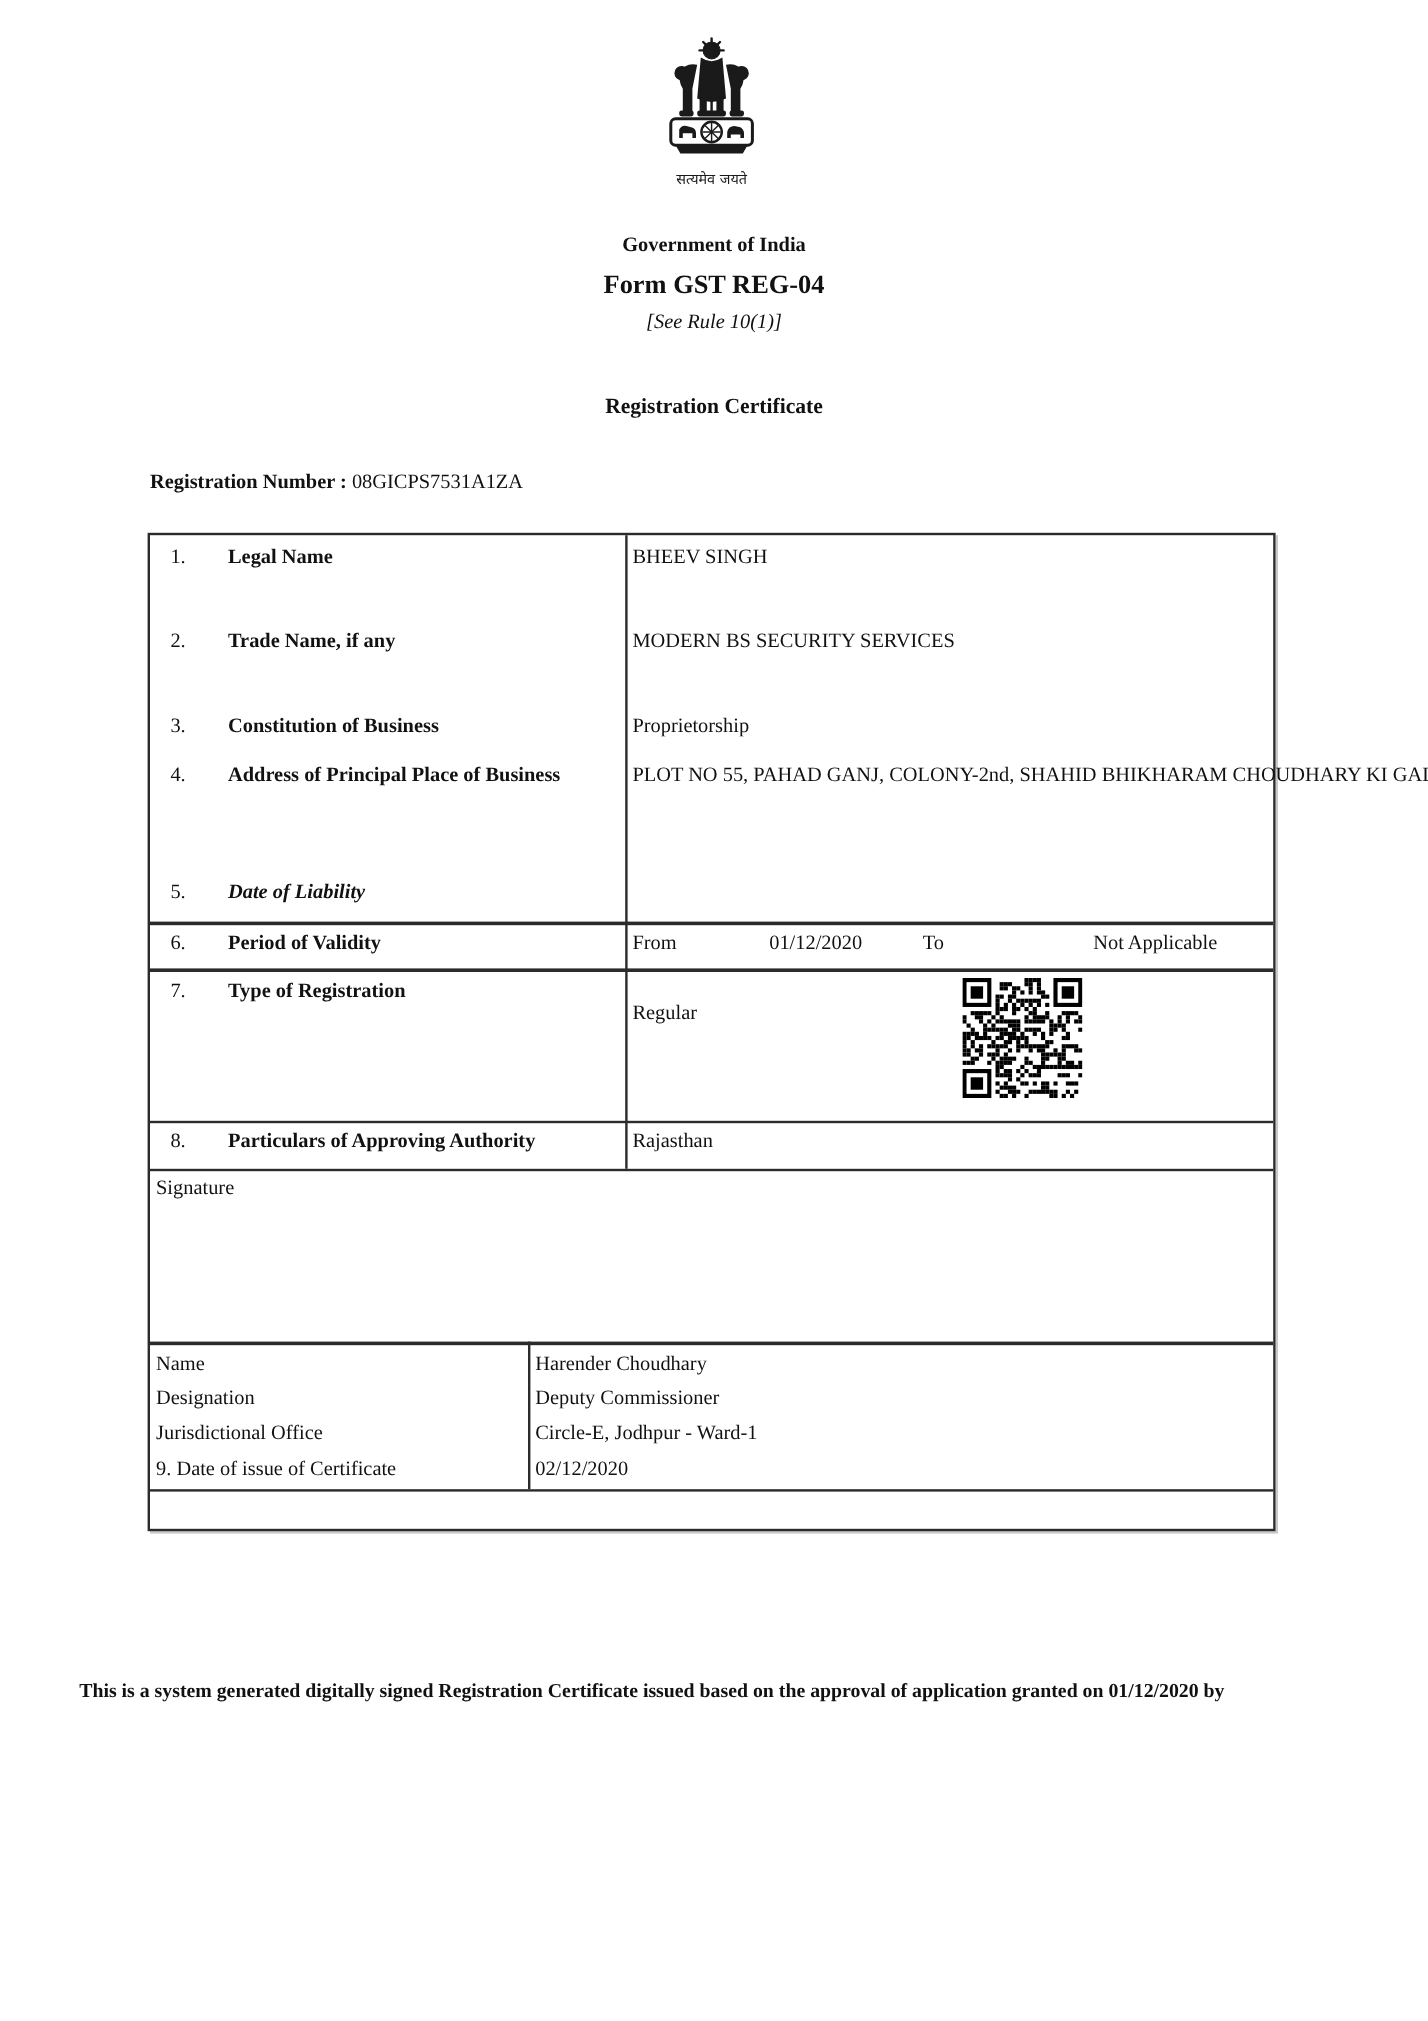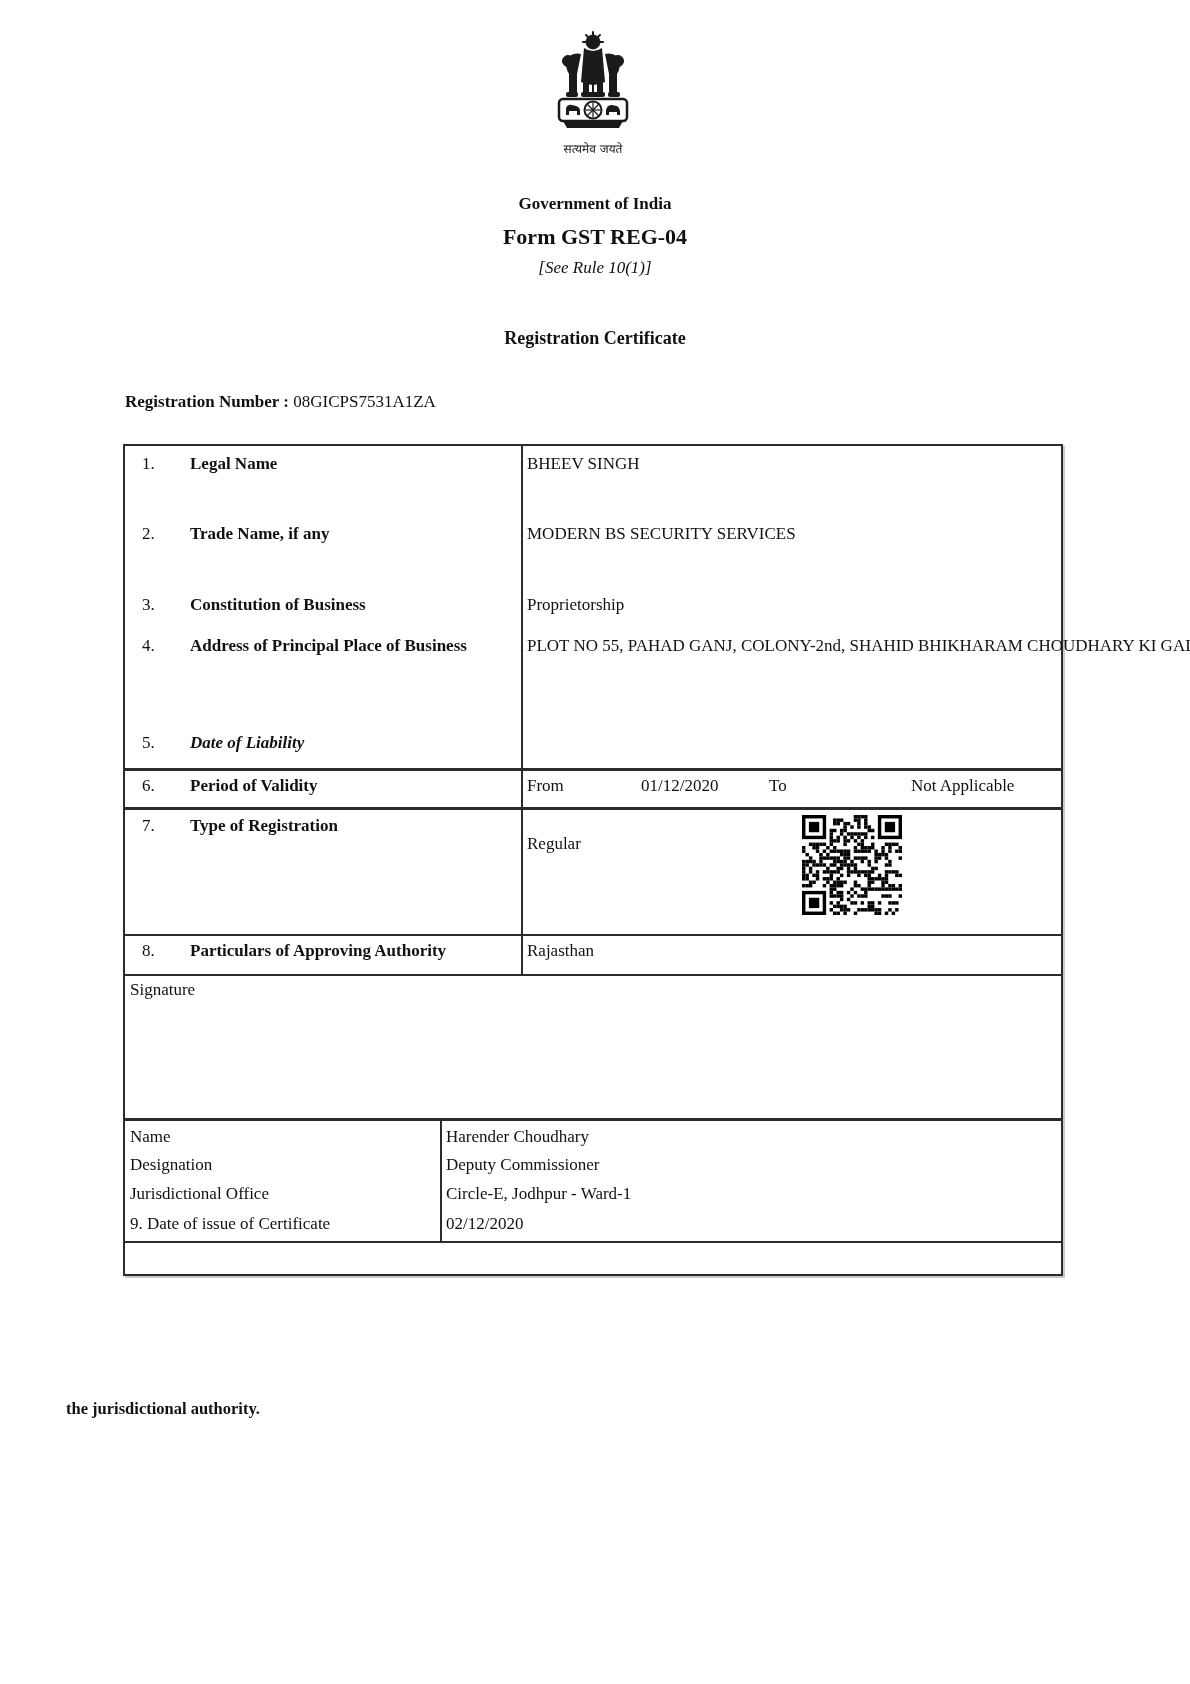--- a/index.html
+++ b/index.html
@@ -465,16 +465,17 @@
 
     <div class="cell" style="left:5px;top:738px;">Jurisdictional Office</div>
     <div class="cell" style="left:321px;top:738px;">Circle-E, Jodhpur - Ward-1</div>
 
     <div class="cell" style="left:5px;top:768px;">9. Date of issue of Certificate</div>
     <div class="cell" style="left:321px;top:768px;">02/12/2020</div>
 
   </div>
 
   <div class="abs" style="left:66px;top:1392px;width:1065px;">
+    <div class="footer-line">This is a system generated digitally signed Registration Certificate issued based on the approval of application granted on 01/12/2020 by</div>
     <div class="footer-line">the jurisdictional authority.</div>
   </div>
 
 </div>
 
 </body></html>

